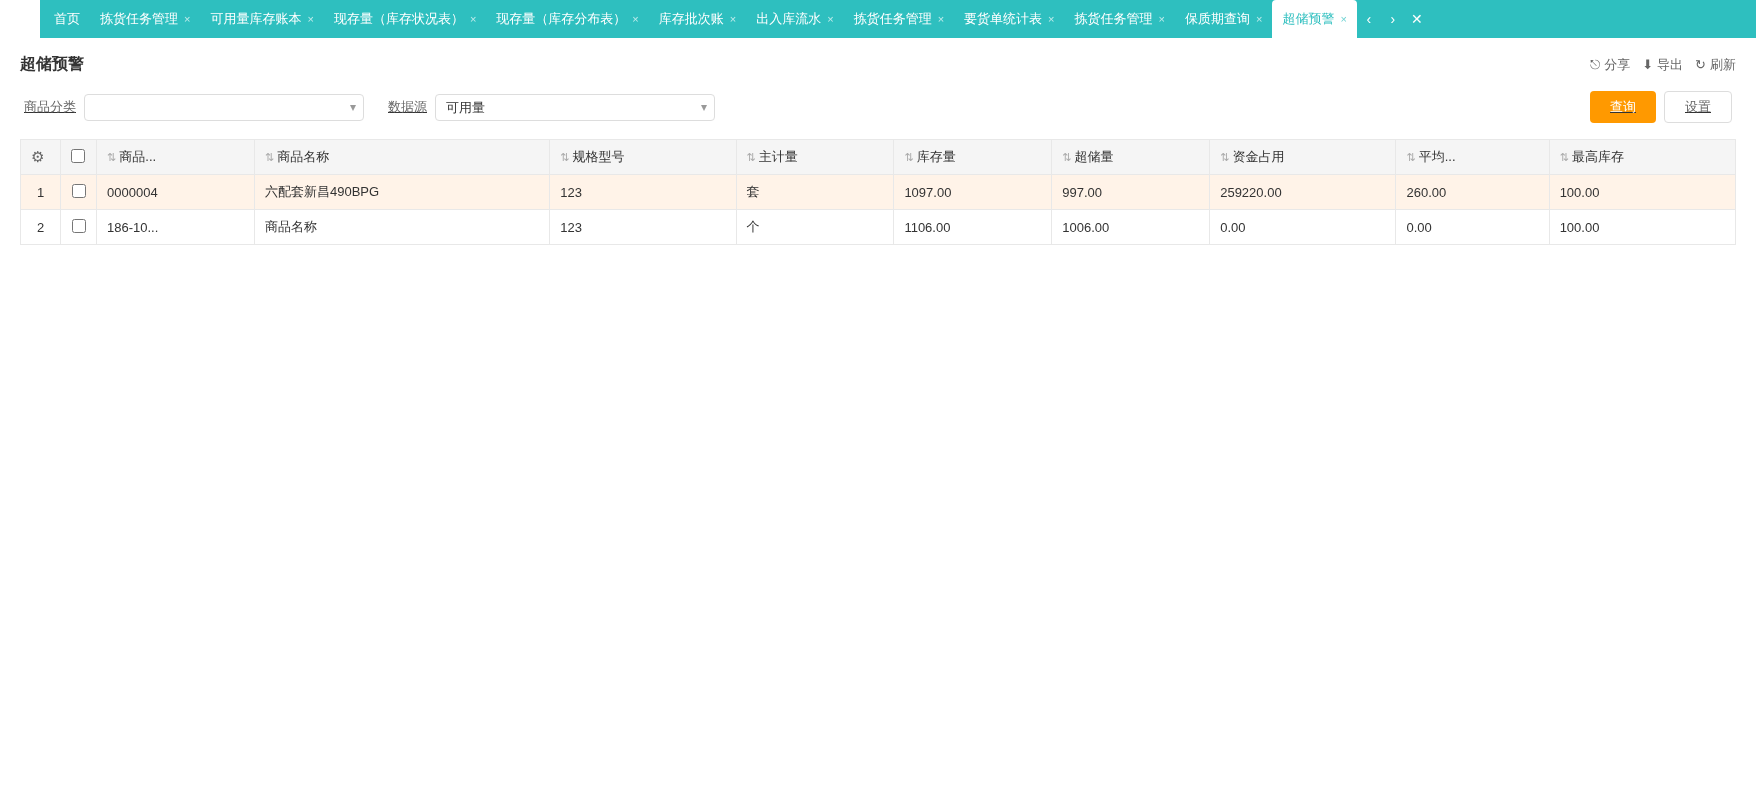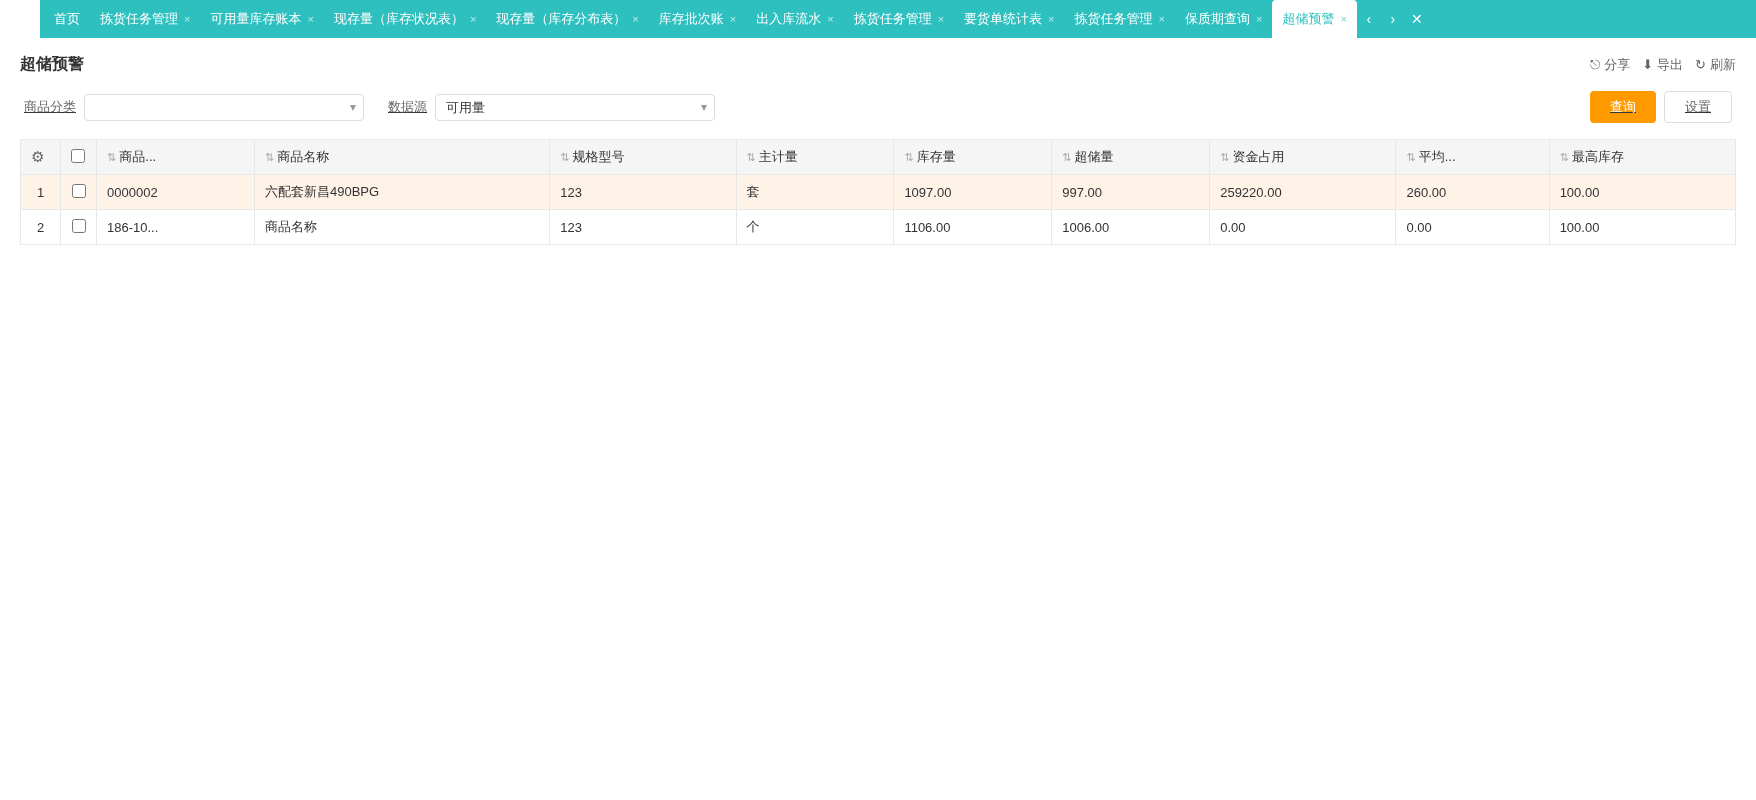--- a/index.html
+++ b/index.html
@@ -348,21 +348,21 @@
           <span>最高库存</span>
         </th>
       </tr>
     </thead>
     <tbody id="table-body">
     <tr class="row-highlight">
       <td class="row-index">1</td>
       <td class="checkbox-cell">
         <input type="checkbox" style="">
       </td>
-      <td>0000002</td>
+      <td>0000004</td>
       <td>六配套新昌490BPG</td>
       <td>123</td>
       <td>套</td>
       <td>1097.00</td>
       <td>997.00</td>
       <td>259220.00</td>
       <td>260.00</td>
       <td>100.00</td>
     </tr>
         <tr class="row-normal">

